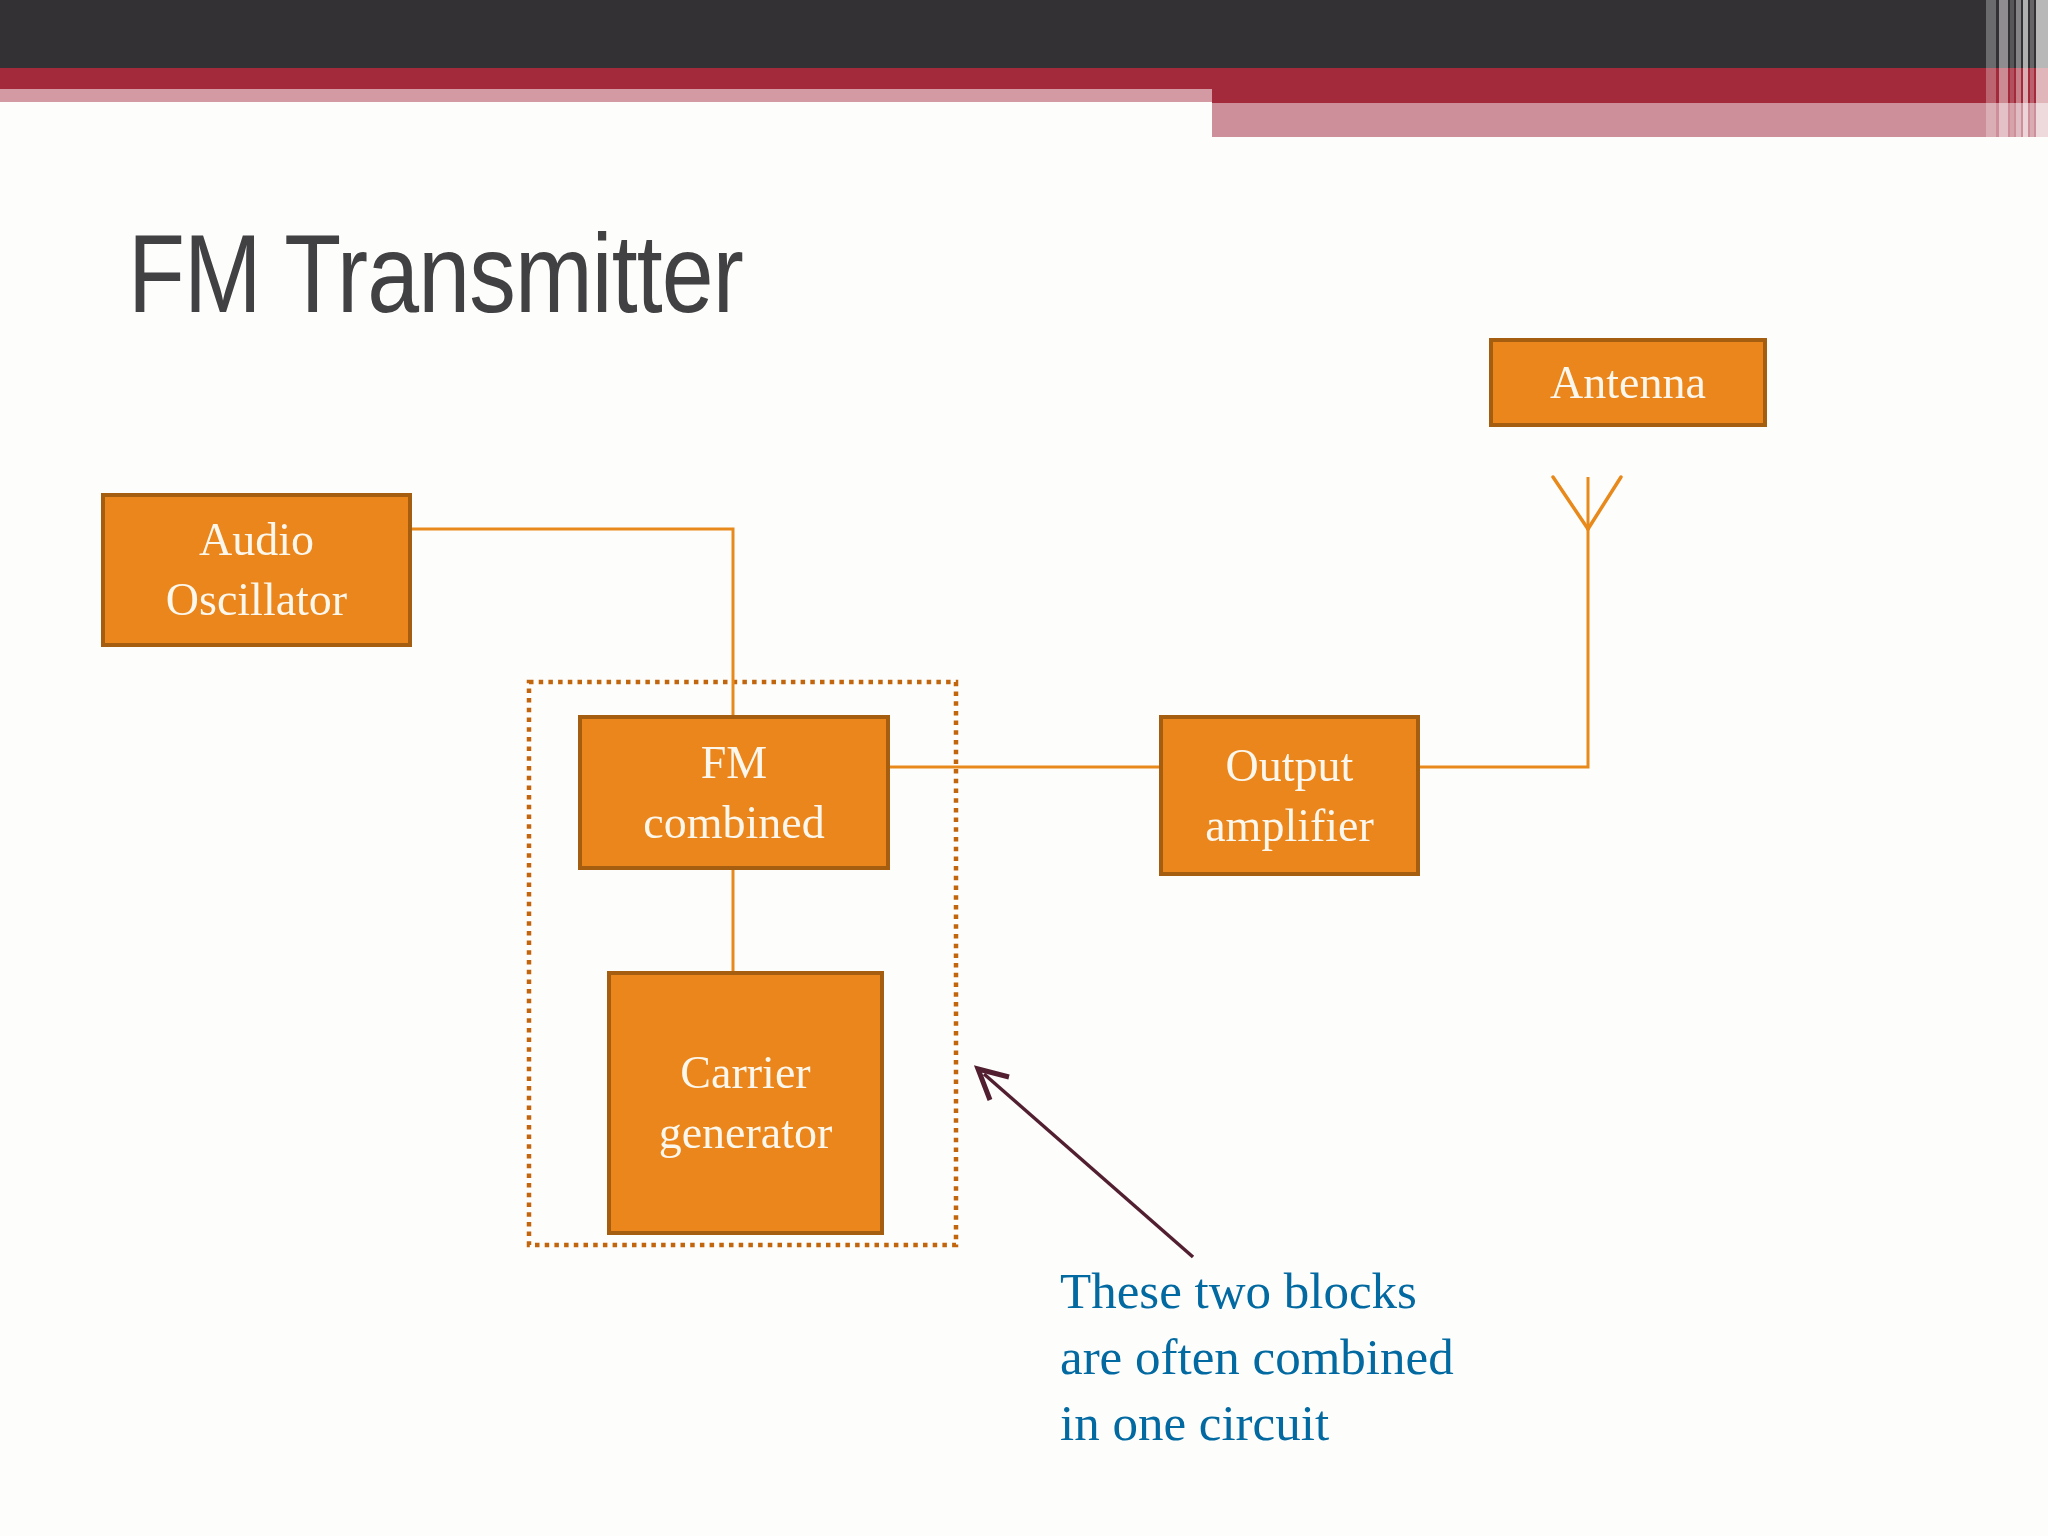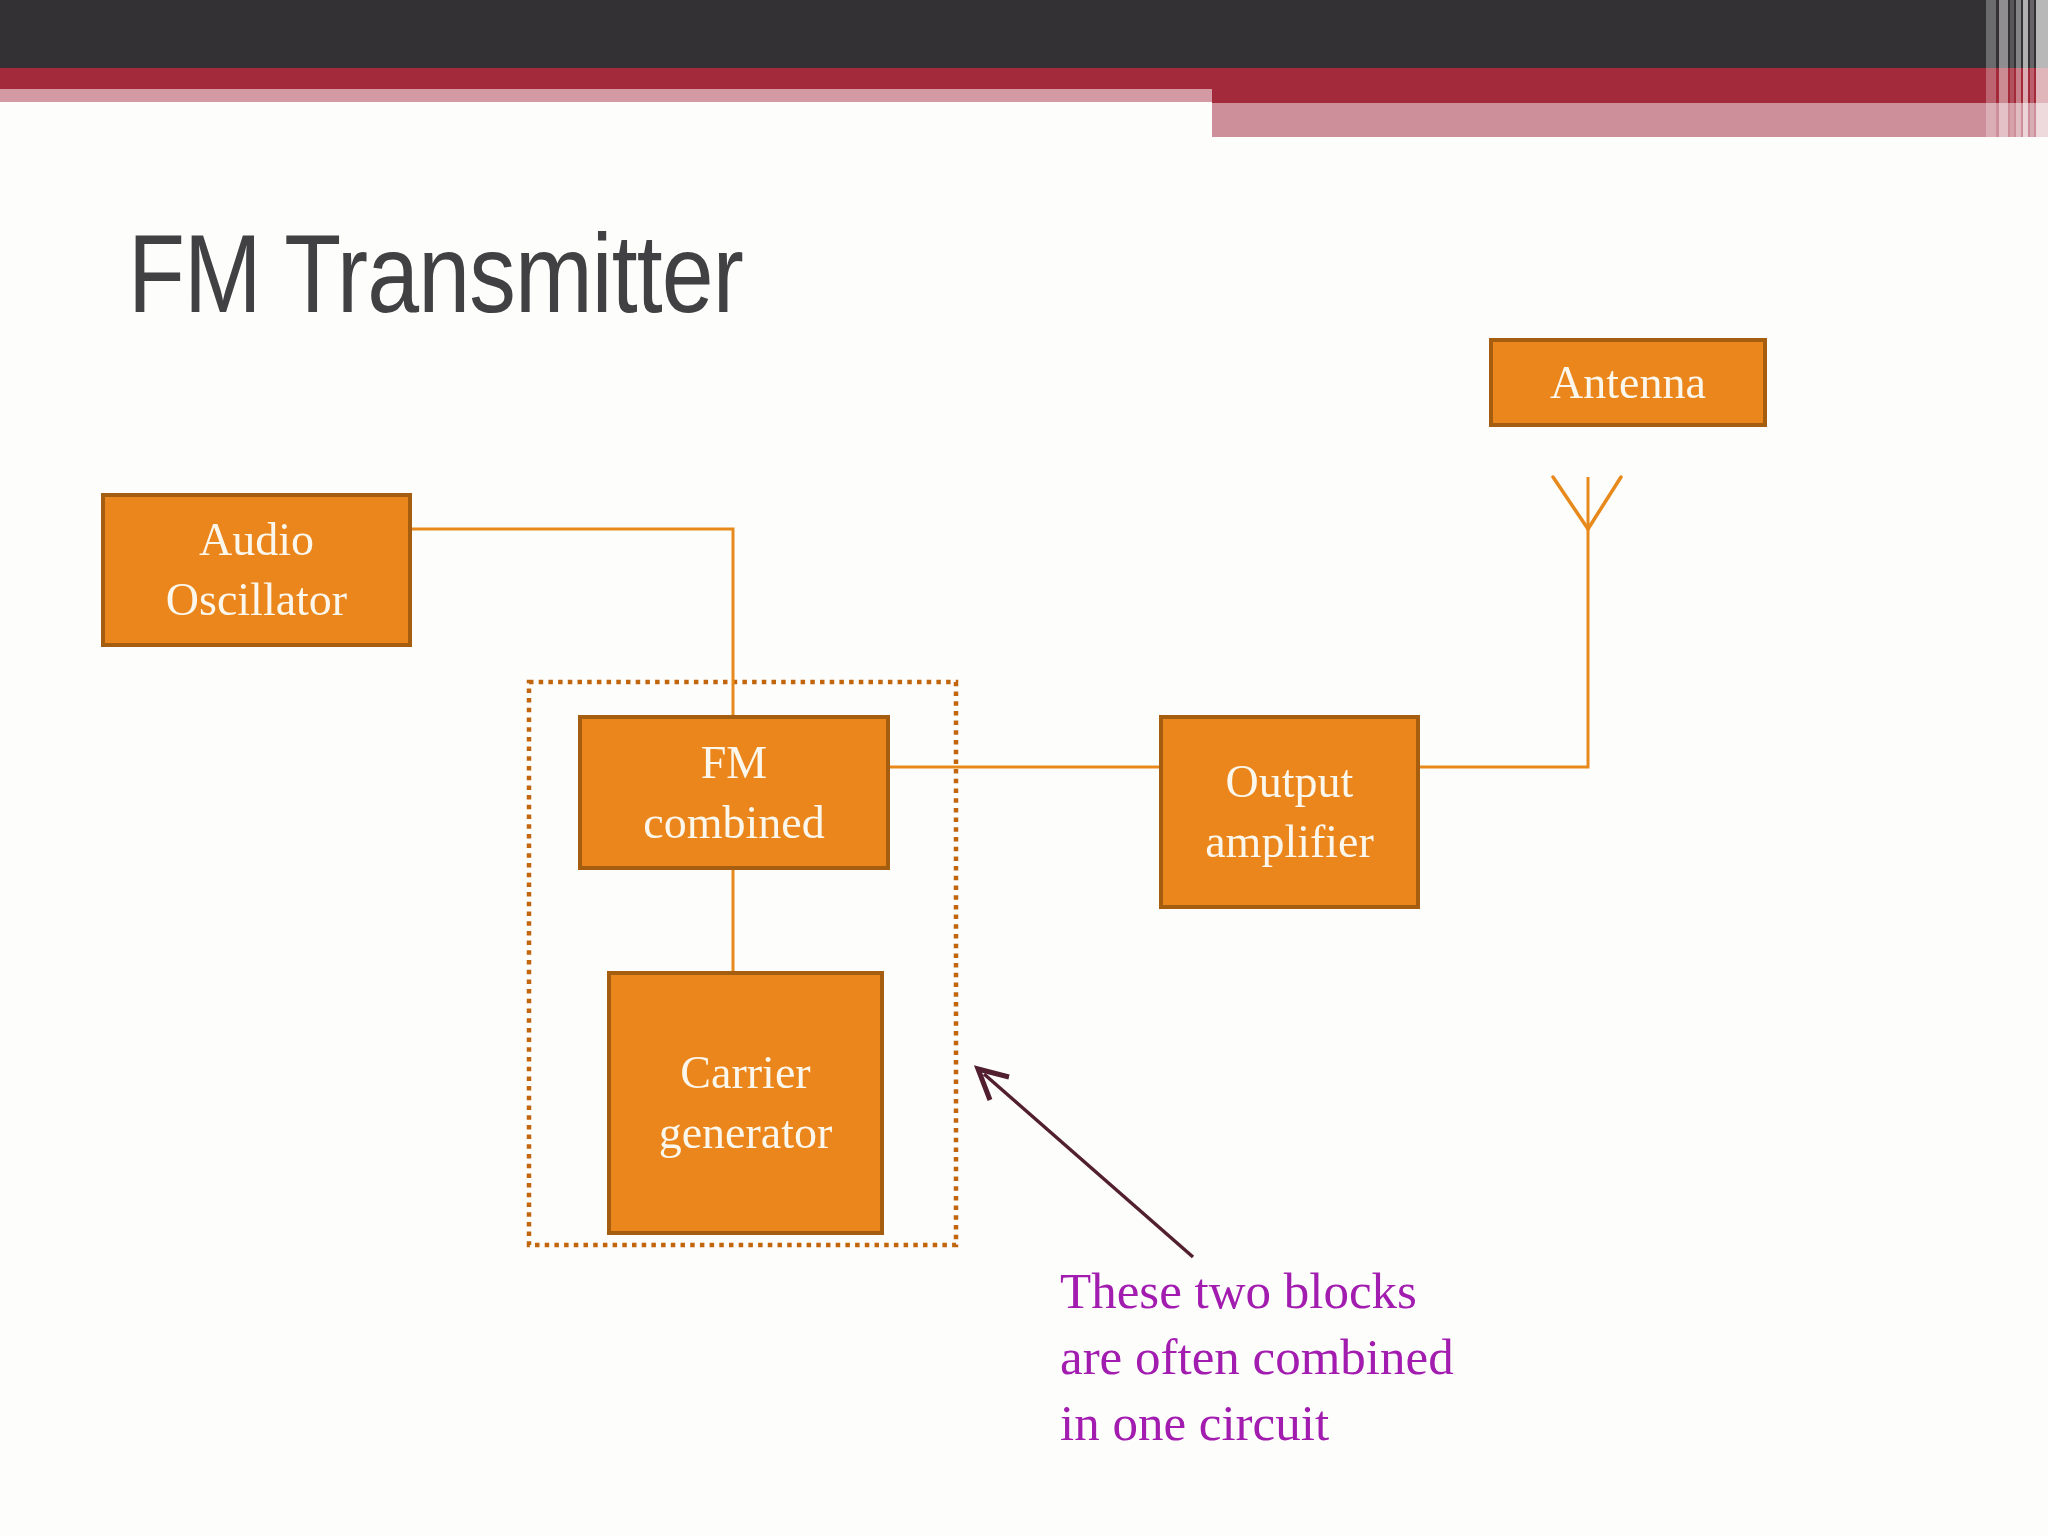--- a/index.html
+++ b/index.html
@@ -39,29 +39,29 @@
     background:#EA861B;border:4px solid #A55E10;
     color:#FCF7EC;
     font-family:"Liberation Serif","DejaVu Serif",serif;
     font-size:46px;line-height:60px;
     display:flex;align-items:center;justify-content:center;
     text-align:center;white-space:pre-line;
   }
   .b-antenna{left:1465px;top:338px;width:278px;height:89px;margin-left:24px;}
   .b-audio{left:101px;top:493px;width:311px;height:154px;}
   .b-fm{left:578px;top:715px;width:312px;height:155px;}
-  .b-out{left:1159px;top:715px;width:261px;height:194px;}
+  .b-out{left:1159px;top:715px;width:261px;height:161px;}
   .b-carrier{left:607px;top:971px;width:277px;height:264px;}
   
   #wires{position:absolute;left:0;top:0;width:2048px;height:1536px;}
   
   .annotation{
     position:absolute;left:1060px;top:1258px;width:520px;
     font-family:"Liberation Serif","DejaVu Serif",serif;
-    font-size:51px;line-height:66px;color:#a21caf;
+    font-size:51px;line-height:66px;color:#0369a1;
     white-space:pre-line;
   }
 </style>
 </head>
 <body>
 
 <div id="slide">
 
   <div class="bar bar-dark"></div>
   <div class="bar bar-red-left"></div>

